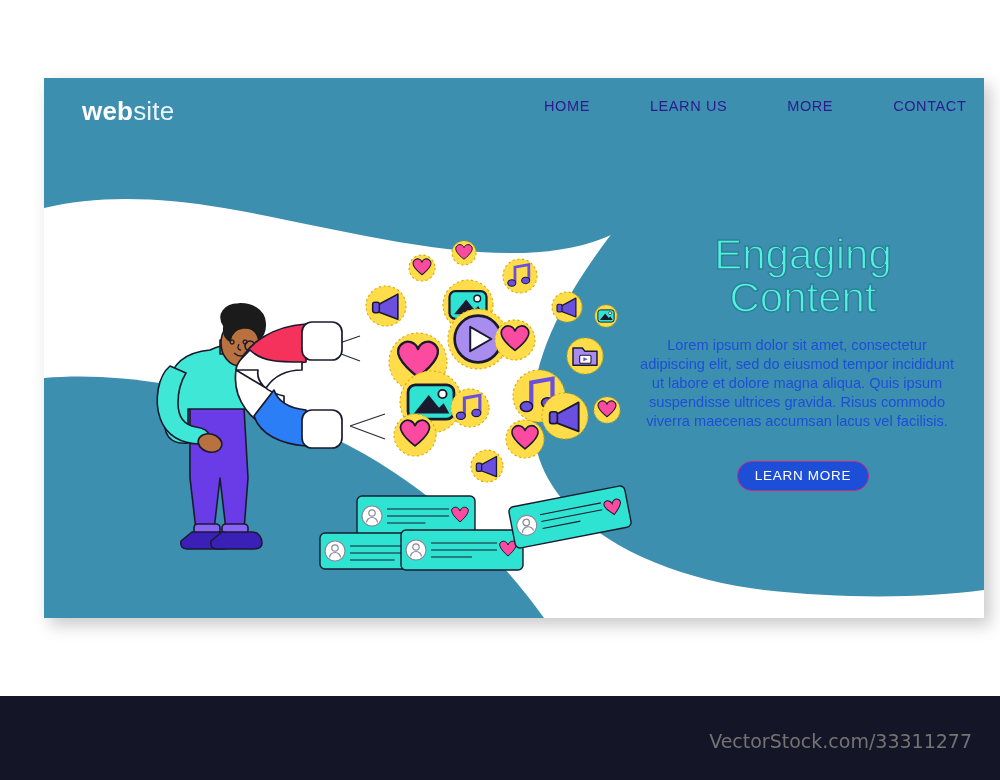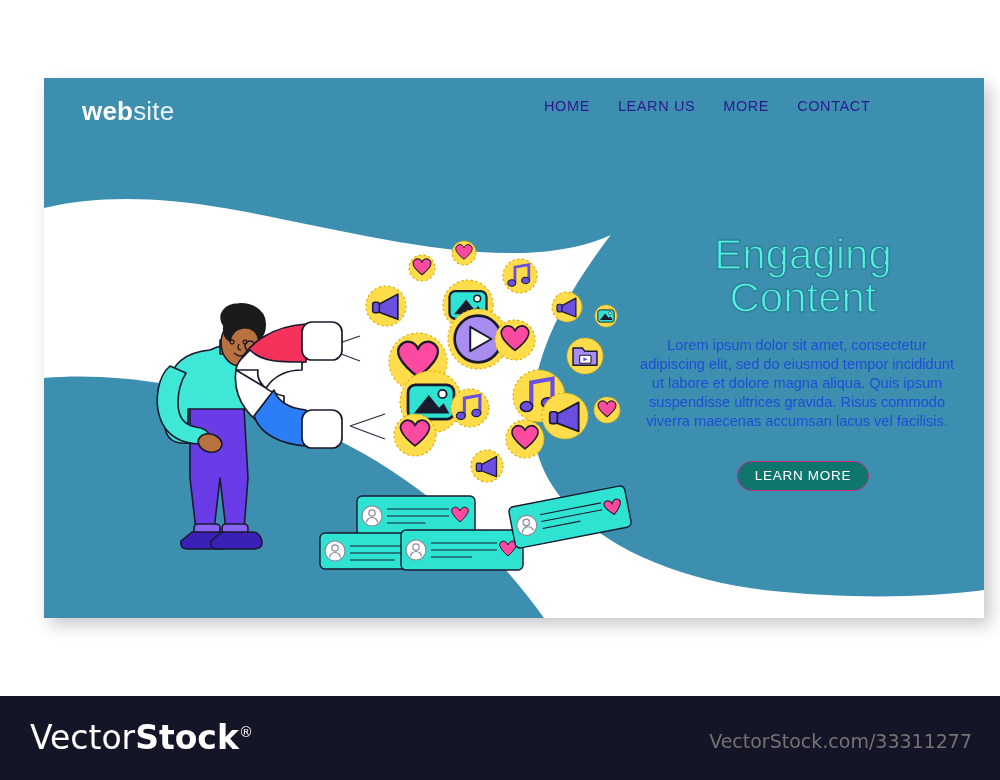--- a/index.html
+++ b/index.html
@@ -42,21 +42,21 @@
     z-index: 7;
   }
   .logo .b { font-weight: 700; }
   .logo .l { font-weight: 400; color: #eaf3f7; }
 
   .nav {
     position: absolute;
     left: 500px;
     top: 20px;
     display: flex;
-    gap: 28px;
+    gap: 60px;
     z-index: 7;
   }
   .nav-item {
     font-size: 14.5px;
     letter-spacing: 0.6px;
     color: #2c1a8e;
     font-weight: 400;
     white-space: nowrap;
     cursor: pointer;
   }
@@ -75,21 +75,21 @@
   .body-copy {
     font-size: 14.6px;
     line-height: 1.30;
     color: #1d4ed8;
     margin: 0;
     width: 318px;
   }
   .cta {
     margin-top: 30px;
     display: inline-block;
-    background: #0f766e;
+    background: #1d4ed8;
     border: 1.6px solid #c9267f;
     color: #ffffff;
     font-size: 13.5px;
     letter-spacing: 0.7px;
     padding: 6px 17px 7px;
     border-radius: 999px;
     cursor: pointer;
     user-select: none;
   }
 
@@ -402,18 +402,15 @@
 
     <div class="copy">
       <h1 class="headline">Engaging
 Content</h1>
       <p class="body-copy">Lorem ipsum dolor sit amet, consectetur adipiscing elit, sed do eiusmod tempor incididunt ut labore et dolore magna aliqua. Quis ipsum suspendisse ultrices gravida. Risus commodo viverra maecenas accumsan lacus vel facilisis.</p>
       <div class="cta">LEARN MORE</div>
     </div>
   </div>
 
   <div id="footer">
-    <div class="vs-logo">
-      <span class="thin">Vector</span><span class="bold">Stock</span><span class="reg">®</span>
-    </div>
     <div class="vs-url">VectorStock.com/33311277</div>
   </div>
 </div>
 
 </body></html>

